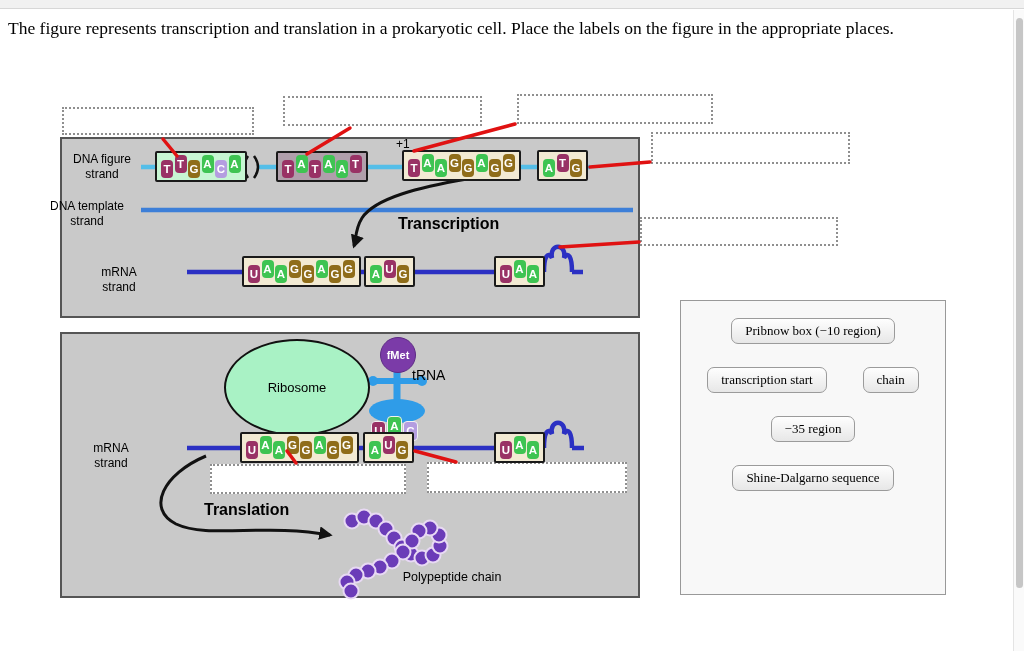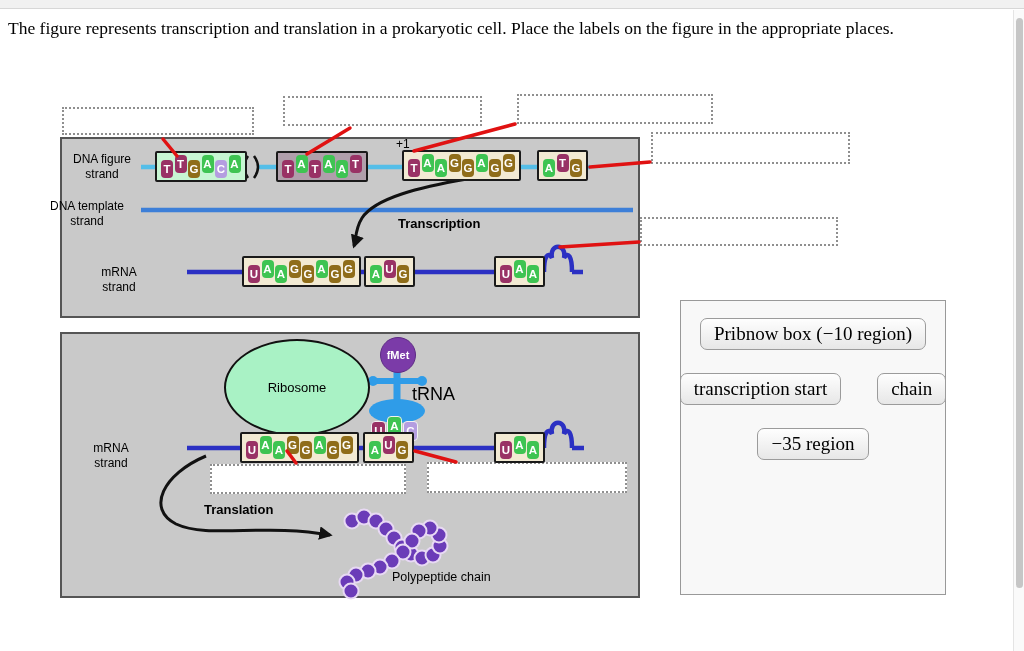--- a/index.html
+++ b/index.html
@@ -14,21 +14,21 @@
   #panel-top{left:60px;top:137px;width:580px;height:181px;}
   #panel-bottom{left:60px;top:332px;width:580px;height:266px;}
   
   svg.layer{position:absolute;left:0;top:0;pointer-events:none;}
   #svg-under{z-index:2;}
   #svg-over{z-index:4;}
   
   .drop{position:absolute;background:#fff;border:2px dotted #8f8f8f;box-sizing:border-box;z-index:3;}
   
   .dlabel{position:absolute;z-index:3;font-size:12px;color:#000;text-align:center;line-height:14.5px;}
-  .dlabel.bold{font-weight:bold;font-size:13px;}
+  .dlabel.bold{font-weight:bold;font-size:16px;}
   
   .seqbox{position:absolute;display:flex;align-items:flex-start;gap:1.5px;padding:2px 4px;
           border:2px solid #1a1a1a;border-radius:2px;height:31px;box-sizing:border-box;z-index:3;}
   .nt{display:block;width:12px;height:18px;border-radius:4px;color:#fff;font-weight:bold;
       font-size:11.5px;line-height:18px;text-align:center;margin-top:5px;flex:none;}
   .nt.up{margin-top:0;}
   .seqbox.bare{border:none;padding:0;background:transparent!important;height:auto;gap:1px;}
   .seqbox.bare .nt{border:1.5px solid #f2f2f2;width:13px;}
   
   .ribosome{position:absolute;left:224px;top:339px;width:146px;height:97px;border-radius:50%;
@@ -39,21 +39,21 @@
         display:flex;align-items:center;justify-content:center;z-index:3;box-sizing:border-box;}
   
   .bank{position:absolute;left:680px;top:300px;width:266px;height:295px;background:#f8f8f8;
         border:1px solid #999;box-sizing:border-box;z-index:3;}
   .bank-header{height:33px;background:#7a6254;color:#fff;display:flex;align-items:center;
                justify-content:center;font-family:"Liberation Serif",serif;font-size:15.5px;}
   .bank-body{display:flex;flex-direction:column;gap:23px;padding-top:17px;align-items:center;}
   .bank-row{display:flex;gap:36px;justify-content:center;width:100%;}
   .chip{padding:4px 13px;border:1px solid #9b9b9b;border-radius:7px;
         background:linear-gradient(#fefefe,#e7e7e7);font-family:"Liberation Serif",serif;
-        font-size:19px;color:#000;cursor:pointer;white-space:nowrap;}
+        font-size:13px;color:#000;cursor:pointer;white-space:nowrap;}
   
   .sb-track{position:absolute;left:1013px;top:10px;width:11px;height:641px;background:#fafafa;
             border-left:1px solid #e4e4e4;box-sizing:border-box;z-index:5;}
   .sb-thumb{position:absolute;left:2px;top:8px;width:7px;height:570px;background:#c6c6c6;
             border-radius:4px;}
 </style>
 </head>
 <body>
 
 <div class="stage">
@@ -190,21 +190,21 @@
   <div class="seqbox" style="left:494px;top:256px;background:#f2ead3;">
       <span class="nt" style="background: rgb(153, 50, 101);">U</span>
       <span class="nt up" style="background: rgb(62, 196, 82);">A</span>
       <span class="nt" style="background: rgb(62, 196, 82);">A</span>
     </div>
 
   <div class="ribosome">
     <span>Ribosome</span>
   </div>
   <div class="fmet">fMet</div>
-  <div class="dlabel" style="left:412px;top:387px;width:40px;text-align:left;font-size:18px;">tRNA</div>
+  <div class="dlabel" style="left:412px;top:368px;width:40px;text-align:left;font-size:14px;">tRNA</div>
   <div class="seqbox bare" style="left:371px;top:416px;">
       <span class="nt" style="background: rgb(153, 50, 101);">U</span>
       <span class="nt up" style="background: rgb(62, 196, 82);">A</span>
       <span class="nt" style="background: rgb(180, 157, 224);">C</span>
     </div>
   <div class="dlabel" style="left:76px;top:441px;width:70px;">mRNA strand</div>
   <div class="seqbox" style="left:240px;top:432px;background:#f2ead3;">
       <span class="nt" style="background: rgb(153, 50, 101);">U</span>
       <span class="nt up" style="background: rgb(62, 196, 82);">A</span>
       <span class="nt" style="background: rgb(62, 196, 82);">A</span>
@@ -218,21 +218,21 @@
       <span class="nt" style="background: rgb(62, 196, 82);">A</span>
       <span class="nt up" style="background: rgb(153, 50, 101);">U</span>
       <span class="nt" style="background: rgb(143, 109, 26);">G</span>
     </div>
   <div class="seqbox" style="left:494px;top:432px;background:#f2ead3;">
       <span class="nt" style="background: rgb(153, 50, 101);">U</span>
       <span class="nt up" style="background: rgb(62, 196, 82);">A</span>
       <span class="nt" style="background: rgb(62, 196, 82);">A</span>
     </div>
   <div class="dlabel bold" style="left:204px;top:503px;width:100px;text-align:left;">Translation</div>
-  <div class="dlabel" style="left:392px;top:570px;width:120px;text-align:left;font-size:12.5px;">Polypeptide chain</div>
+  <div class="dlabel" style="left:392px;top:570px;width:120px;text-align:center;font-size:12.5px;">Polypeptide chain</div>
 
   <svg id="svg-over" class="layer" width="1024" height="651" viewBox="0 0 1024 651">
     <g stroke="#e01212" stroke-width="3.5" stroke-linecap="round">
       <line x1="163" y1="139" x2="177" y2="156"></line>
       <line x1="350" y1="128" x2="307" y2="154"></line>
       <line x1="515" y1="124" x2="414" y2="151"></line>
       <line x1="590" y1="167" x2="650" y2="162"></line>
       <line x1="560" y1="247" x2="639" y2="242"></line>
       <line x1="287" y1="451" x2="296" y2="463"></line>
       <line x1="415" y1="451" x2="456" y2="462"></line>
@@ -244,20 +244,23 @@
       <div class="bank-row">
         <div class="chip">Pribnow box (−10 region)</div>
       </div>
       <div class="bank-row">
         <div class="chip">transcription start</div>
         <div class="chip">chain</div>
       </div>
       <div class="bank-row">
         <div class="chip">−35 region</div>
       </div>
+      <div class="bank-row">
+        <div class="chip">Shine-Dalgarno sequence</div>
+      </div>
     </div>
   </div>
 
   <div class="sb-track">
     <div class="sb-thumb"></div>
   </div>
 
 </div>
 
 </body></html>

